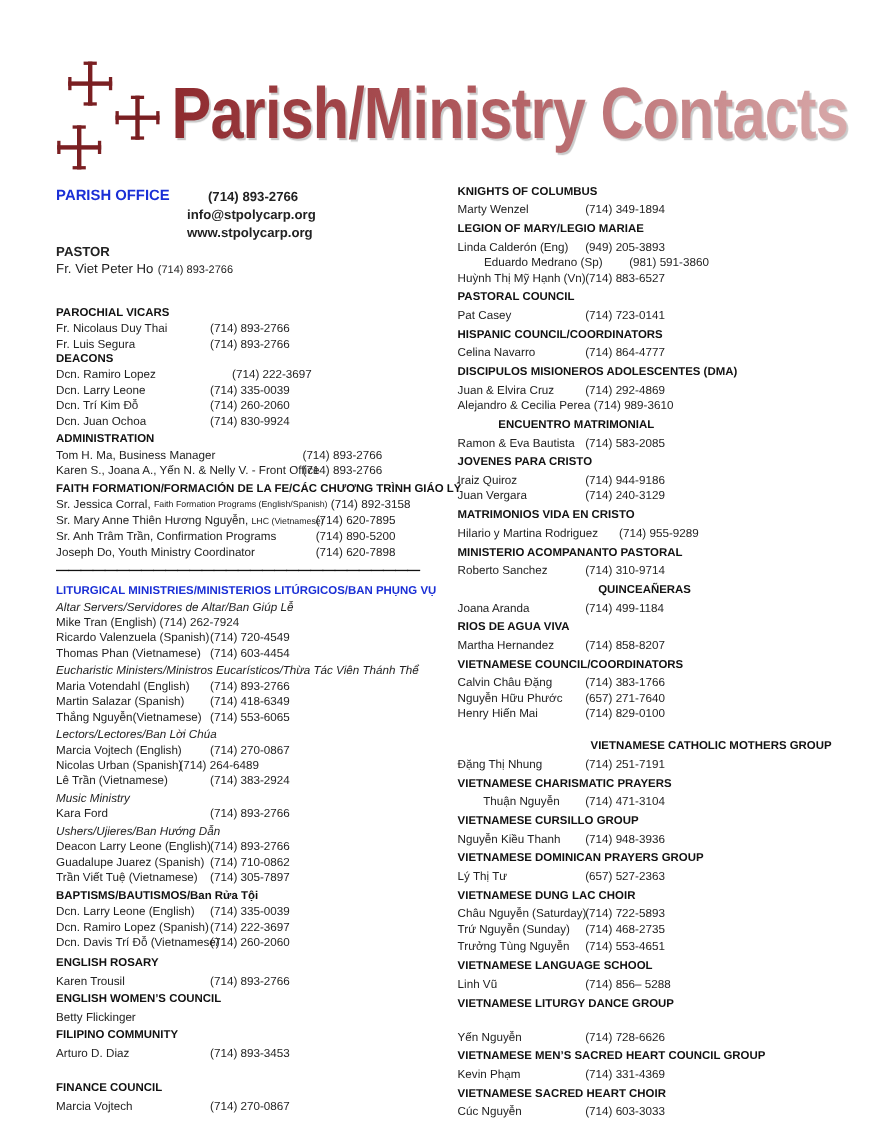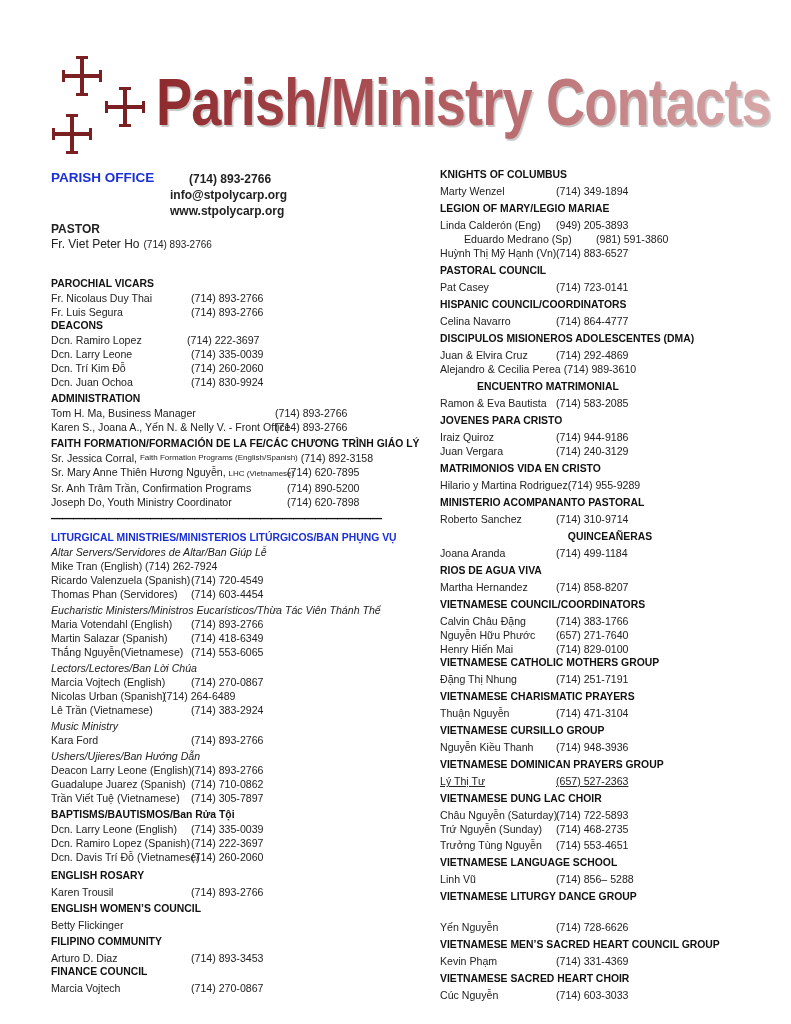--- a/index.html
+++ b/index.html
@@ -16,21 +16,21 @@
   .cross .capl { top: 14px; left: 0; width: 3px; height: 12px; }
   .cross .capr { top: 14px; right: 0; width: 3px; height: 12px; }
   .title { position: absolute; left: 108px; top: 10px; font-family: "Liberation Sans", sans-serif;
            font-weight: bold; font-size: 66px; line-height: 80px; letter-spacing: -1px;
            transform: scaleX(0.82); transform-origin: left top; white-space: nowrap;
            background: linear-gradient(90deg, #8e2a2e 0%, #b05a5e 45%, #d8a9aa 100%);
            -webkit-background-clip: text; background-clip: text; color: transparent;
            text-shadow: none; filter: drop-shadow(2px 2px 0 #c9c9c9); }
   .col { position: absolute; top: 168px; }
   .left { left: 51px; width: 360px; }
-  .right { left: 440px; width: 340px; }
+  .right { left: 416px; width: 340px; }
   .row { display: flex; font-size: 10.6px; line-height: 14px; white-space: nowrap; }
   .row .name { flex: none; }
   .row .phone { flex: none; }
   .h { font-weight: bold; font-size: 10.4px; line-height: 14px; color: #111; margin-top: 3px; white-space: nowrap; }
   .h.first { margin-top: 0; }
   .sub { font-style: italic; font-size: 10.6px; line-height: 14px; margin-top: 2px; white-space: nowrap; }
   .blue { color: #1a2fd6; }
   .small { font-size: 8px; }
   .office { position: relative; height: 52px; }
   .office .ttl { position: absolute; left: 0; top: 2px; font-weight: bold; font-size: 13.5px; color: #1a2fd6; }
@@ -84,21 +84,21 @@
       <span class="name" style="width:140px">Fr. Nicolaus Duy Thai</span>
       <span class="phone">(714) 893-2766</span>
     </div>
   <div class="row">
       <span class="name" style="width:140px">Fr. Luis Segura</span>
       <span class="phone">(714) 893-2766</span>
     </div>
 
   <div class="h" style="margin-top:0">DEACONS</div>
   <div class="row">
-      <span class="name" style="width:136px">Dcn. Ramiro Lopez</span>
+      <span class="name" style="width:160px">Dcn. Ramiro Lopez</span>
       <span class="phone">(714) 222-3697</span>
     </div>
   <div class="row">
       <span class="name" style="width:140px">Dcn. Larry Leone</span>
       <span class="phone">(714) 335-0039</span>
     </div>
   <div class="row">
       <span class="name" style="width:140px">Dcn. Trí Kim Đỗ</span>
       <span class="phone">(714) 260-2060</span>
     </div>
@@ -138,21 +138,21 @@
   <div class="sub" style="margin-top:0">Altar Servers/Servidores de Altar/Ban Giúp Lễ</div>
   <div class="row">
       <span class="name" style="width:94px">Mike Tran (English)</span>
       <span class="phone">(714) 262-7924</span>
     </div>
   <div class="row">
       <span class="name" style="width:140px">Ricardo Valenzuela (Spanish)</span>
       <span class="phone">(714) 720-4549</span>
     </div>
   <div class="row">
-      <span class="name" style="width:140px">Thomas Phan (Servidores)</span>
+      <span class="name" style="width:140px">Thomas Phan (Vietnamese)</span>
       <span class="phone">(714) 603-4454</span>
     </div>
 
   <div class="sub">Eucharistic Ministers/Ministros Eucarísticos/Thừa Tác Viên Thánh Thể</div>
   <div class="row">
       <span class="name" style="width:140px">Maria Votendahl (English)</span>
       <span class="phone">(714) 893-2766</span>
     </div>
   <div class="row">
       <span class="name" style="width:140px">Martin Salazar (Spanish)</span>
@@ -218,21 +218,21 @@
     </div>
   <div class="h" style="margin-top:3px">ENGLISH WOMEN’S COUNCIL</div>
   <div class="row" style="margin-top:2px">
       <span class="name" style="width:140px">Betty Flickinger</span>
     </div>
   <div class="h" style="margin-top:3px">FILIPINO COMMUNITY</div>
   <div class="row" style="margin-top:2px">
       <span class="name" style="width:140px">Arturo D. Diaz</span>
       <span class="phone">(714) 893-3453</span>
     </div>
-  <div class="h" style="margin-top:0">FINANCE COUNCIL</div>
+  <div class="h" style="margin-top:18px">FINANCE COUNCIL</div>
   <div class="row" style="margin-top:2px">
       <span class="name" style="width:140px">Marcia Vojtech</span>
       <span class="phone">(714) 270-0867</span>
     </div>
 </div>
 
 <div class="col right" style="top:168px" id="right-col">
     <div class="h first">KNIGHTS OF COLUMBUS</div>
     <div class="row" style="margin-top: 2px;">
       <span class="name" style="width: 116px;">Marty Wenzel</span>
@@ -279,21 +279,21 @@
     <div class="row" style="margin-top: 2px;">
       <span class="name" style="width: 116px;">Iraiz Quiroz</span>
       <span class="phone">(714) 944-9186</span>
     </div>
     <div class="row">
       <span class="name" style="width: 116px;">Juan Vergara</span>
       <span class="phone">(714) 240-3129</span>
     </div>
     <div class="h" style="margin-top: 4px;">MATRIMONIOS VIDA EN CRISTO</div>
     <div class="row" style="margin-top: 2px;">
-      <span class="name" style="width: auto; margin-right: 0;">Hilario y Martina Rodriguez</span>
+      <span class="name" style="width: auto; margin-right: 19px;">Hilario y Martina Rodriguez</span>
       <span class="phone">(714) 955-9289</span>
     </div>
     <div class="h" style="margin-top: 4px;">MINISTERIO ACOMPANANTO PASTORAL</div>
     <div class="row" style="margin-top: 2px;">
       <span class="name" style="width: 116px;">Roberto Sanchez</span>
       <span class="phone">(714) 310-9714</span>
     </div>
     <div class="h" style="margin-top: 4px; text-align: center;">QUINCEAÑERAS</div>
     <div class="row" style="margin-top: 2px;">
       <span class="name" style="width: 116px;">Joana Aranda</span>
@@ -310,37 +310,37 @@
       <span class="phone">(714) 383-1766</span>
     </div>
     <div class="row">
       <span class="name" style="width: 116px;">Nguyễn Hữu Phước</span>
       <span class="phone">(657) 271-7640</span>
     </div>
     <div class="row">
       <span class="name" style="width: 116px;">Henry Hiến Mai</span>
       <span class="phone">(714) 829-0100</span>
     </div>
-    <div class="h" style="margin-top: 0;">VIETNAMESE CATHOLIC MOTHERS GROUP</div>
+    <div class="h" style="margin-top: 16px; text-align: right;">VIETNAMESE CATHOLIC MOTHERS GROUP</div>
     <div class="row" style="margin-top: 2px;">
       <span class="name" style="width: 116px;">Đặng Thị Nhung</span>
       <span class="phone">(714) 251-7191</span>
     </div>
     <div class="h" style="margin-top: 4px;">VIETNAMESE CHARISMATIC PRAYERS</div>
     <div class="row" style="margin-top: 2px;">
-      <span class="name" style="width: 116px;">Thuận Nguyễn</span>
+      <span class="name" style="width: 116px; text-align: center;">Thuận Nguyễn</span>
       <span class="phone">(714) 471-3104</span>
     </div>
     <div class="h" style="margin-top: 4px;">VIETNAMESE CURSILLO GROUP</div>
     <div class="row" style="margin-top: 2px;">
       <span class="name" style="width: 116px;">Nguyễn Kiều Thanh</span>
       <span class="phone">(714) 948-3936</span>
     </div>
     <div class="h" style="margin-top: 4px;">VIETNAMESE DOMINICAN PRAYERS GROUP</div>
-    <div class="row" style="margin-top: 2px; text-decoration: underline;">
+    <div class="row" style="margin-top: 2px;">
       <span class="name" style="width: 116px;">Lý Thị Tư</span>
       <span class="phone">(657) 527-2363</span>
     </div>
     <div class="h" style="margin-top: 4px;">VIETNAMESE DUNG LAC CHOIR</div>
     <div class="row" style="margin-top: 2px;">
       <span class="name" style="width: 116px;">Châu Nguyễn (Saturday)</span>
       <span class="phone">(714) 722-5893</span>
     </div>
     <div class="row">
       <span class="name" style="width: 116px;">Trứ Nguyễn  (Sunday)</span>

